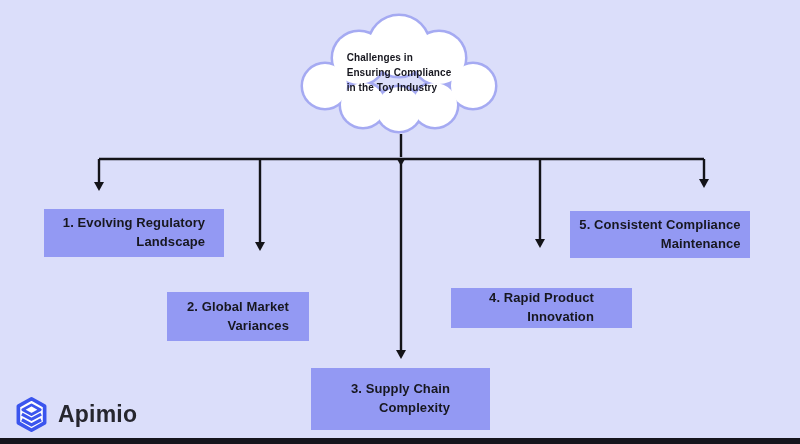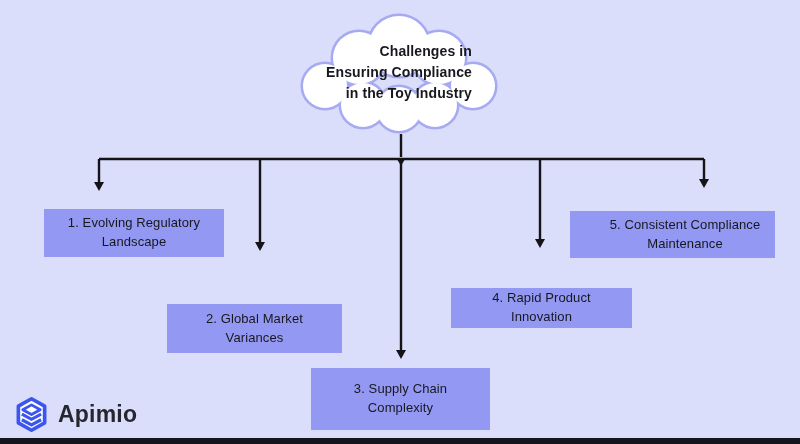--- a/index.html
+++ b/index.html
@@ -44,51 +44,52 @@
     fill: var(--cloud_fill, #fff);
     stroke: none;
   }
   .cloud-title {
     position: absolute;
     left: 298px; top: 8px;
     width: 202px; height: 128px;
     display: flex;
     align-items: center;
     justify-content: center;
-    text-align: right;
+    text-align: left;
     white-space: pre-line;
-    font-size: 14px;
+    font-size: 10px;
     font-weight: 700;
     line-height: 1.5;
     color: var(--box_text, #17171f);
     letter-spacing: .1px;
   }
 
   
   .node {
     position: absolute;
     background: var(--box_fill, #9399f3);
     display: flex;
     align-items: center;
     justify-content: center;
     text-align: center;
   }
   .node span {
     white-space: pre-line;
     font-size: 13px;
-    font-weight: 400;
+    font-weight: 700;
     line-height: 1.45;
     color: var(--box_text, #17171f);
     letter-spacing: .1px;
+    text-align: right;
   }
   .node1 { left: 44px;  top: 209px; width: 180px; height: 48px; }
-  .node2 { left: 167px; top: 304px; width: 175px; height: 49px; }
+  .node2 { left: 167px; top: 292px; width: 142px; height: 49px; }
   .node3 { left: 311px; top: 368px; width: 179px; height: 62px; }
   .node4 { left: 451px; top: 288px; width: 181px; height: 40px; }
-  .node5 { left: 570px; top: 211px; width: 180px; height: 47px; padding-left: 25px; }
+  .node5 { left: 570px; top: 211px; width: 180px; height: 47px; }
 
   
   .brand {
     position: absolute;
     left: 14px; top: 396px;
     display: flex;
     align-items: center;
     gap: 9px;
   }
   .brand-text {

